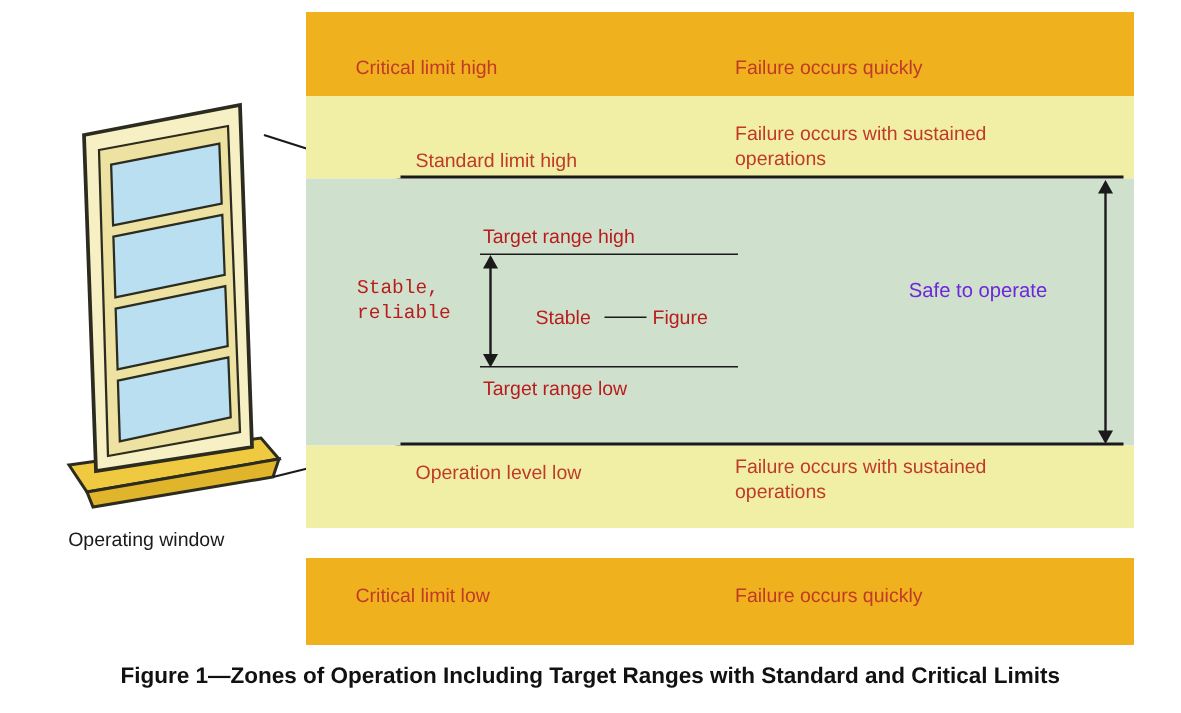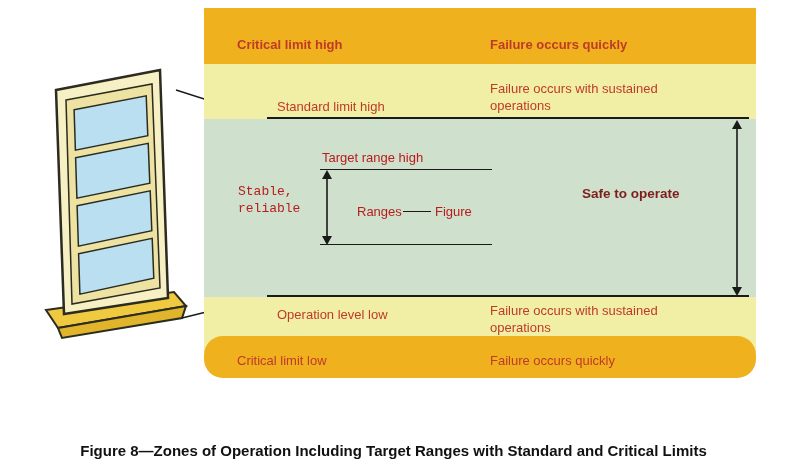--- a/index.html
+++ b/index.html
@@ -12,21 +12,21 @@
   .band{position:absolute;left:0;width:552px;}
   .band-critical{background:#EFB11D;}
   .band-standard{background:#F1EFA6;}
   .band-safe{background:#CFE0CC;}
   .red-label{position:absolute;font-size:13px;color:#C03A28;line-height:17px;}
   .blk-label{position:absolute;font-size:13px;color:#b91c1c;line-height:17px;}
   .note{width:225px;}
   .hline{position:absolute;border-top:2px solid #1a1a1a;height:0;}
   .thinline{position:absolute;border-top:1.5px solid #1a1a1a;height:0;}
   .pre{white-space:pre-line;}
-  .safe-bold{font-weight:bold;color:#7f1d1d;font-size:13.5px;}
+  .safe-bold{font-weight:normal;color:#6d28d9;font-size:13.5px;text-align:center;}
   .caption{
     position:absolute;left:0;top:442px;width:787px;text-align:center;
     font-size:15px;font-weight:bold;color:#111111;
   }
   .win-label{position:absolute;left:45px;top:351px;width:105px;text-align:center;font-size:13px;line-height:17px;}
   svg{display:block;}
   .overlay{position:absolute;left:0;top:0;pointer-events:none;}
 </style>
 </head>
 <body>
@@ -46,24 +46,25 @@
     <polygon points="47.6,105.8 120.2,91.3 121.8,131.2 48.9,146.2" fill="#B9DFF0" stroke="#2b2b1f" stroke-width="1.5"></polygon>
     <polygon points="49.1,153.8 122.2,138.8 123.8,178.7 50.4,194.2" fill="#B9DFF0" stroke="#2b2b1f" stroke-width="1.5"></polygon>
     <polygon points="50.6,201.8 124.2,186.3 125.8,226.2 51.9,242.2" fill="#B9DFF0" stroke="#2b2b1f" stroke-width="1.5"></polygon>
   </svg>
 
   <svg class="overlay" style="left:0;top:0;" width="787" height="475" viewBox="0 0 787 475">
     <line x1="176" y1="90" x2="267" y2="119" stroke="#1a1a1a" stroke-width="1.5"></line>
     <line x1="182" y1="318" x2="267" y2="297" stroke="#1a1a1a" stroke-width="1.5"></line>
   </svg>
 
+  <div class="win-label">Operating window</div>
 
   <div class="panel">
 
-    <div class="band band-critical" style="top:0;height:56px;font-weight:bold;">
+    <div class="band band-critical" style="top:0;height:56px;">
       <div class="red-label" style="left:33px;top:28px;">Critical limit high</div>
       <div class="red-label" style="left:286px;top:28px;">Failure occurs quickly</div>
     </div>
 
     <div class="band band-standard" style="top:56px;height:55px;">
       <div class="red-label" style="left:73px;top:34px;">Standard limit high</div>
       <div class="red-label note" style="left:286px;top:16px;">Failure occurs with sustained operations</div>
     </div>
 
     <div class="band band-safe" style="top:111px;height:178px;">
@@ -72,44 +73,45 @@
 
       <svg style="position:absolute;left:114px;top:51px;" width="18" height="75" viewBox="0 0 18 75">
         <line x1="9" y1="4" x2="9" y2="71" stroke="#1a1a1a" stroke-width="1.6"></line>
         <polygon points="9,0 4,9 14,9" fill="#1a1a1a"></polygon>
         <polygon points="9,75 4,66 14,66" fill="#1a1a1a"></polygon>
       </svg>
 
       <div class="blk-label pre" style="left:34px;top:64px;font-family:Liberation Mono, monospace;">Stable,
 reliable</div>
 
-      <div class="blk-label" style="left:153px;top:84px;">Ranges</div>
+      <div class="blk-label" style="left:153px;top:84px;">Stable</div>
       <div class="thinline" style="left:199px;top:92px;width:28px;"></div>
       <div class="blk-label" style="left:231px;top:84px;">Figure</div>
 
       <div class="thinline" style="left:116px;top:125px;width:172px;"></div>
+      <div class="blk-label" style="left:118px;top:131px;">Target range low</div>
 
       <div class="blk-label safe-bold" style="left:378px;top:66px;width:140px;">Safe to operate</div>
 
       <svg style="position:absolute;left:524px;top:1px;" width="18" height="176" viewBox="0 0 18 176">
         <line x1="9" y1="4" x2="9" y2="172" stroke="#1a1a1a" stroke-width="1.6"></line>
         <polygon points="9,0 4,9 14,9" fill="#1a1a1a"></polygon>
         <polygon points="9,176 4,167 14,167" fill="#1a1a1a"></polygon>
       </svg>
     </div>
 
     <div class="band band-standard" style="top:289px;height:55px;">
       <div class="red-label" style="left:73px;top:9px;">Operation level low</div>
       <div class="red-label note" style="left:286px;top:5px;">Failure occurs with sustained operations</div>
     </div>
 
-    <div class="band band-critical" style="top:328px;height:42px;border-radius:19px;">
+    <div class="band band-critical" style="top:364px;height:58px;">
       <div class="red-label" style="left:33px;top:16px;">Critical limit low</div>
       <div class="red-label" style="left:286px;top:16px;">Failure occurs quickly</div>
     </div>
 
     <div class="hline" style="left:63px;top:109px;width:482px;"></div>
     <div class="hline" style="left:63px;top:287px;width:482px;"></div>
   </div>
 
-  <div class="caption">Figure 8—Zones of Operation Including Target Ranges with Standard and Critical Limits</div>
+  <div class="caption">Figure 1—Zones of Operation Including Target Ranges with Standard and Critical Limits</div>
 
 </div>
 
 </body></html>

